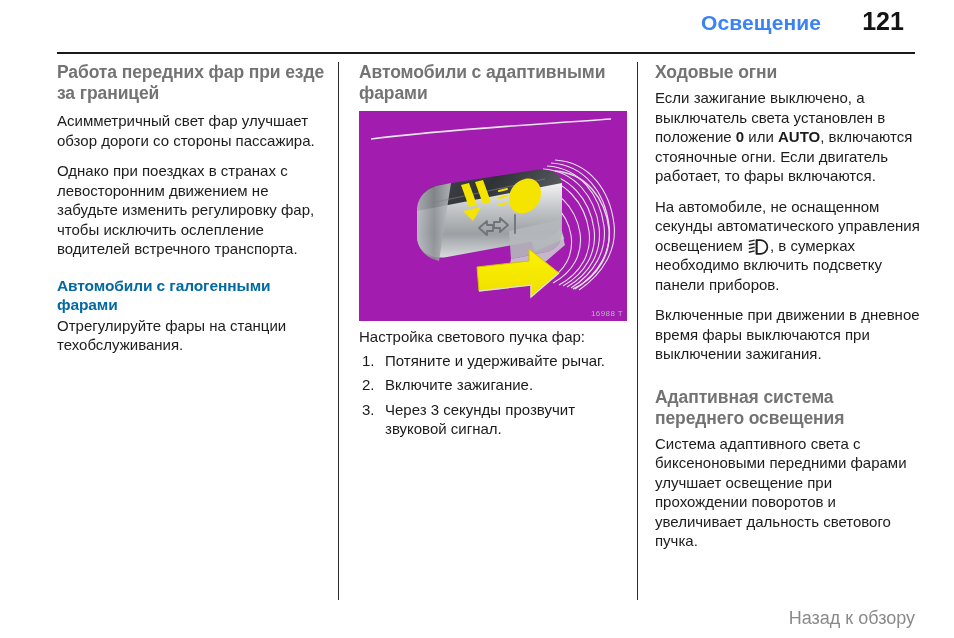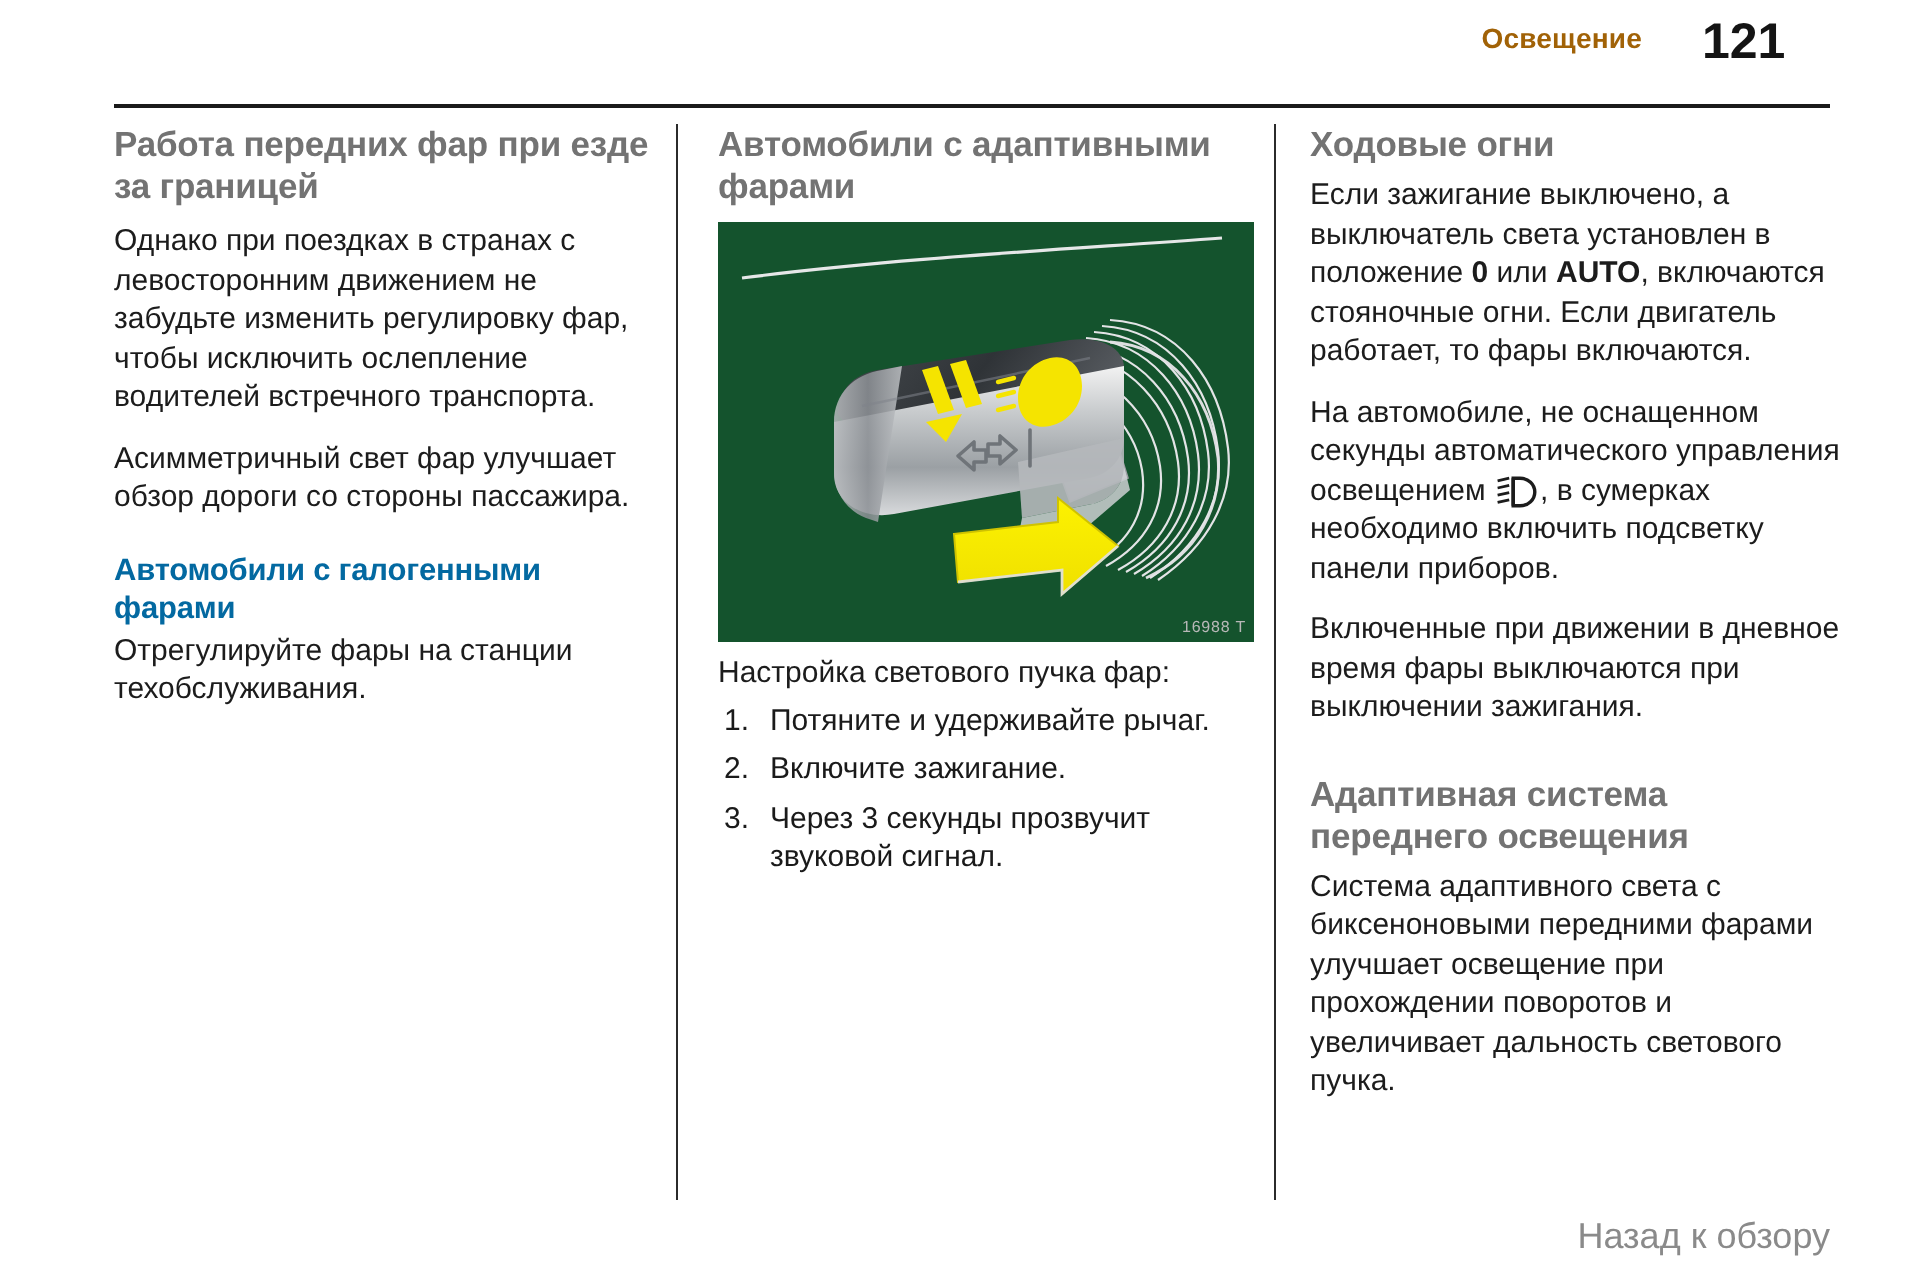--- a/index.html
+++ b/index.html
@@ -26,34 +26,34 @@
     position: absolute;
     left: 57px;
     top: 8px;
     width: 858px;
     height: 44px;
     display: flex;
     align-items: flex-start;
     justify-content: flex-end;
   }
   .header-title {
-    font-size: 14px;
+    font-size: 21px;
     font-weight: bold;
     letter-spacing: 0.1px;
-    color: #a16207;
+    color: #3b82f6;
     line-height: 1;
     padding-top: 4px;
   }
   .header-pageno {
     font-size: 25px;
     font-weight: bold;
     color: #141414;
     line-height: 1;
     width: 64px;
-    text-align: left;
+    text-align: center;
     margin-left: 30px;
     padding-top: 1px;
   }
   .header-rule {
     position: absolute;
     left: 57px;
     top: 52px;
     width: 858px;
     height: 2px;
     background: #1a1a1a;
@@ -135,21 +135,21 @@
     width: 18px;
     text-align: left;
   }
 
   
   .figure {
     position: relative;
     width: 268px;
     height: 210px;
     margin: 4px 0 6px 0;
-    background: #14532d;
+    background: #a21caf;
     overflow: hidden;
   }
   .figure svg { display: block; }
   .fig-caption {
     position: absolute;
     right: 4px;
     bottom: 3px;
     font-size: 8px;
     color: #b8b8b8;
     letter-spacing: 0.4px;
@@ -186,22 +186,22 @@
   </div>
   <div class="header-rule"></div>
 
   <div class="columns">
 
     <div class="divider divider-1"></div>
     <div class="divider divider-2"></div>
 
     <div class="col col-1">
       <h1 class="sec-title">Работа передних фар при езде за границей</h1>
+      <p class="body">Асимметричный свет фар улучшает обзор дороги со стороны пассажира.</p>
       <p class="body">Однако при поездках в странах с левосторонним движением не забудьте изменить регулировку фар, чтобы исключить ослепление водителей встречного транспорта.</p>
-      <p class="body">Асимметричный свет фар улучшает обзор дороги со стороны пассажира.</p>
       <h2 class="sub-title">Автомобили с галогенными фарами</h2>
       <p class="body">Отрегулируйте фары на станции техобслуживания.</p>
     </div>
 
     <div class="col col-2">
       <h1 class="sec-title">Автомобили с адаптивными фарами</h1>
 
       <div class="figure">
         <svg width="268" height="210" viewBox="0 0 268 210" xmlns="http://www.w3.org/2000/svg" aria-hidden="true">
           <defs>

